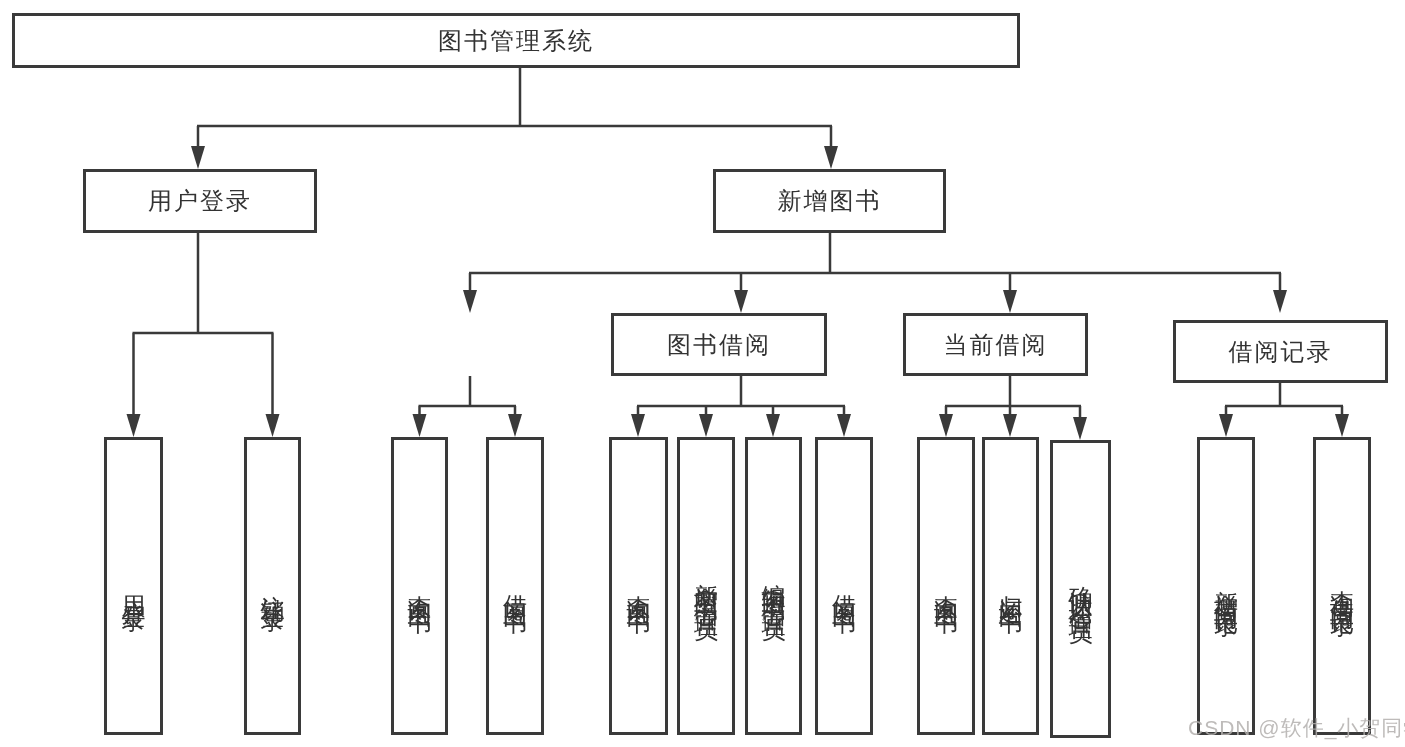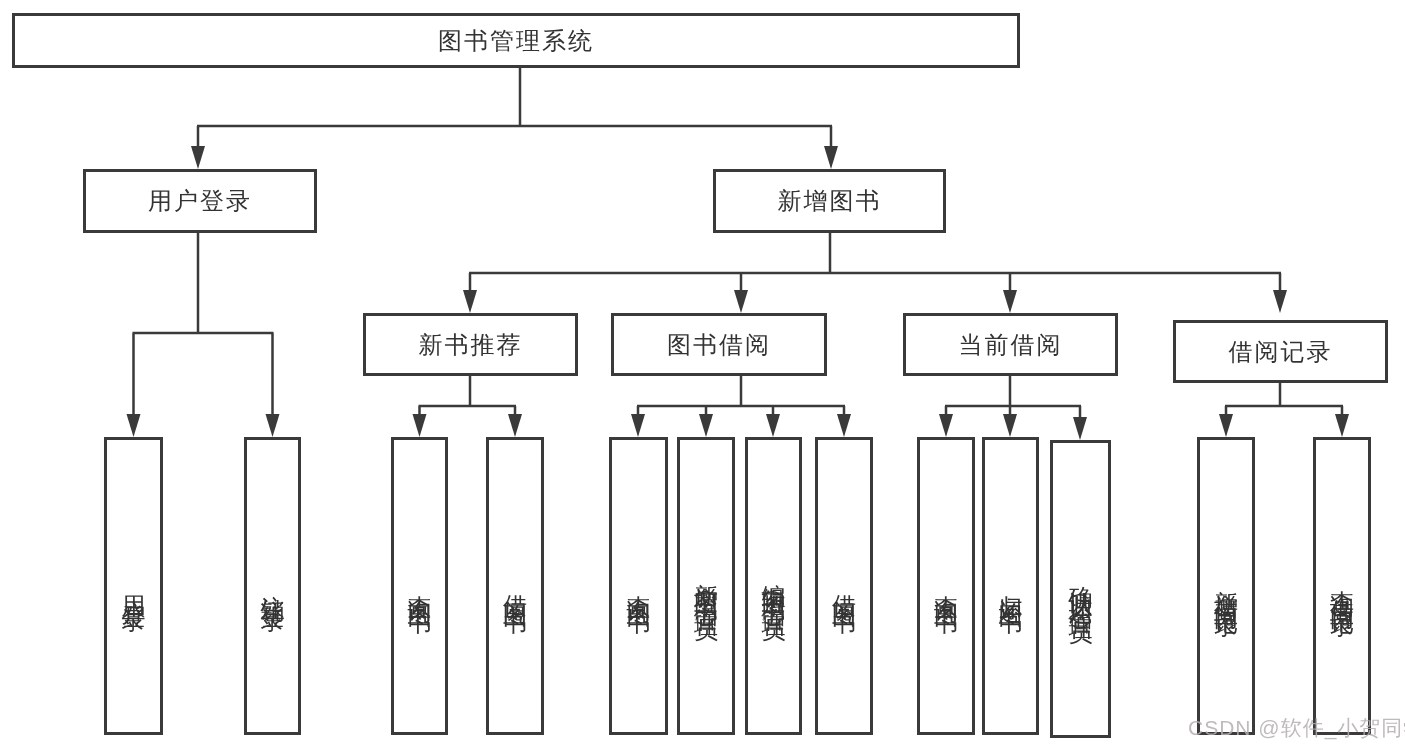--- a/index.html
+++ b/index.html
@@ -102,27 +102,24 @@
     <span class="lbl">图书管理系统</span>
   </div>
 
   <div class="node" style="left:83px;top:169px;width:234px;height:64px">
     <span class="lbl">用户登录</span>
   </div>
   <div class="node" style="left:713px;top:169px;width:233px;height:64px">
     <span class="lbl">新增图书</span>
   </div>
 
-  <div class="node" style="left:363px;top:313px;width:215px;height:63px">
-    <span class="lbl">新书推荐</span>
-  </div>
   <div class="node" style="left:611px;top:313px;width:216px;height:63px">
     <span class="lbl">图书借阅</span>
   </div>
-  <div class="node" style="left:903px;top:313px;width:215px;height:63px">
+  <div class="node" style="left:903px;top:313px;width:185px;height:63px">
     <span class="lbl">当前借阅</span>
   </div>
   <div class="node" style="left:1173px;top:320px;width:215px;height:63px">
     <span class="lbl">借阅记录</span>
   </div>
 
   <div class="node vert" style="left:104px;top:437px;width:59px;height:298px">
     <span class="lbl">用户登录</span>
   </div>
   <div class="node vert" style="left:244px;top:437px;width:57px;height:298px">

